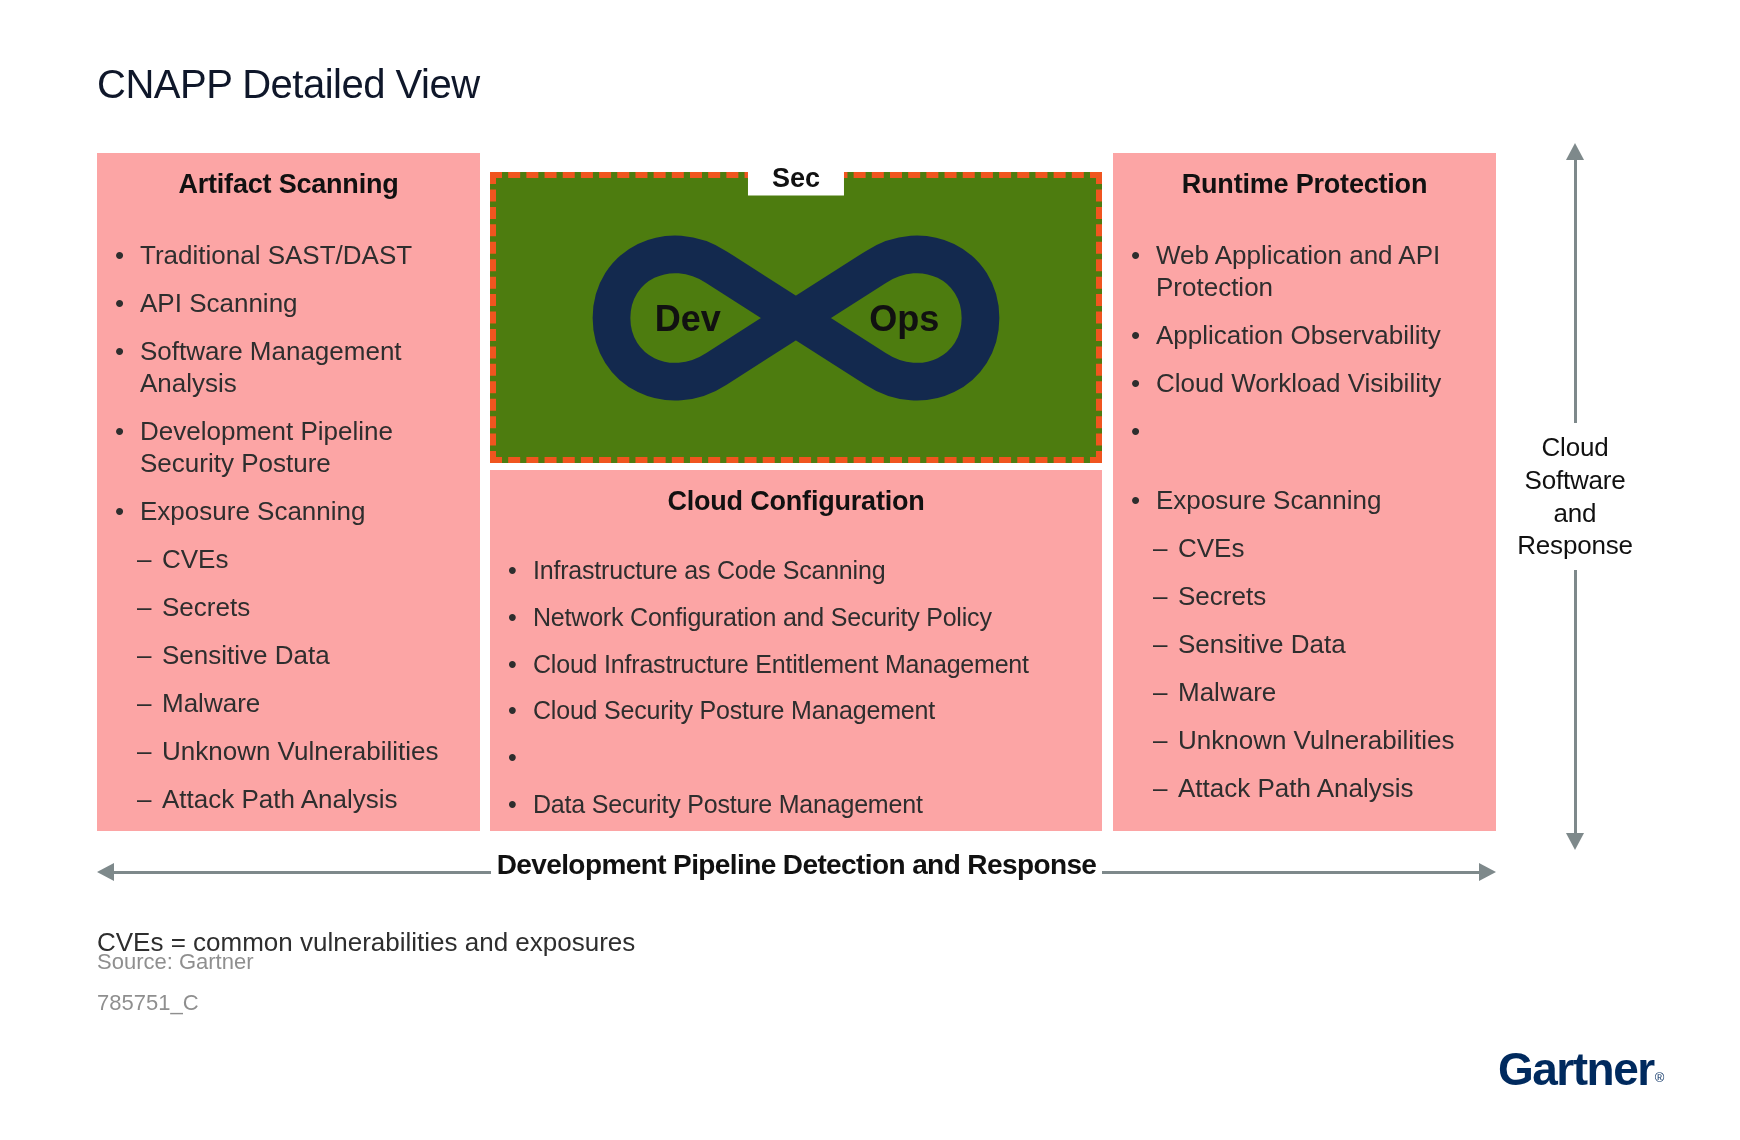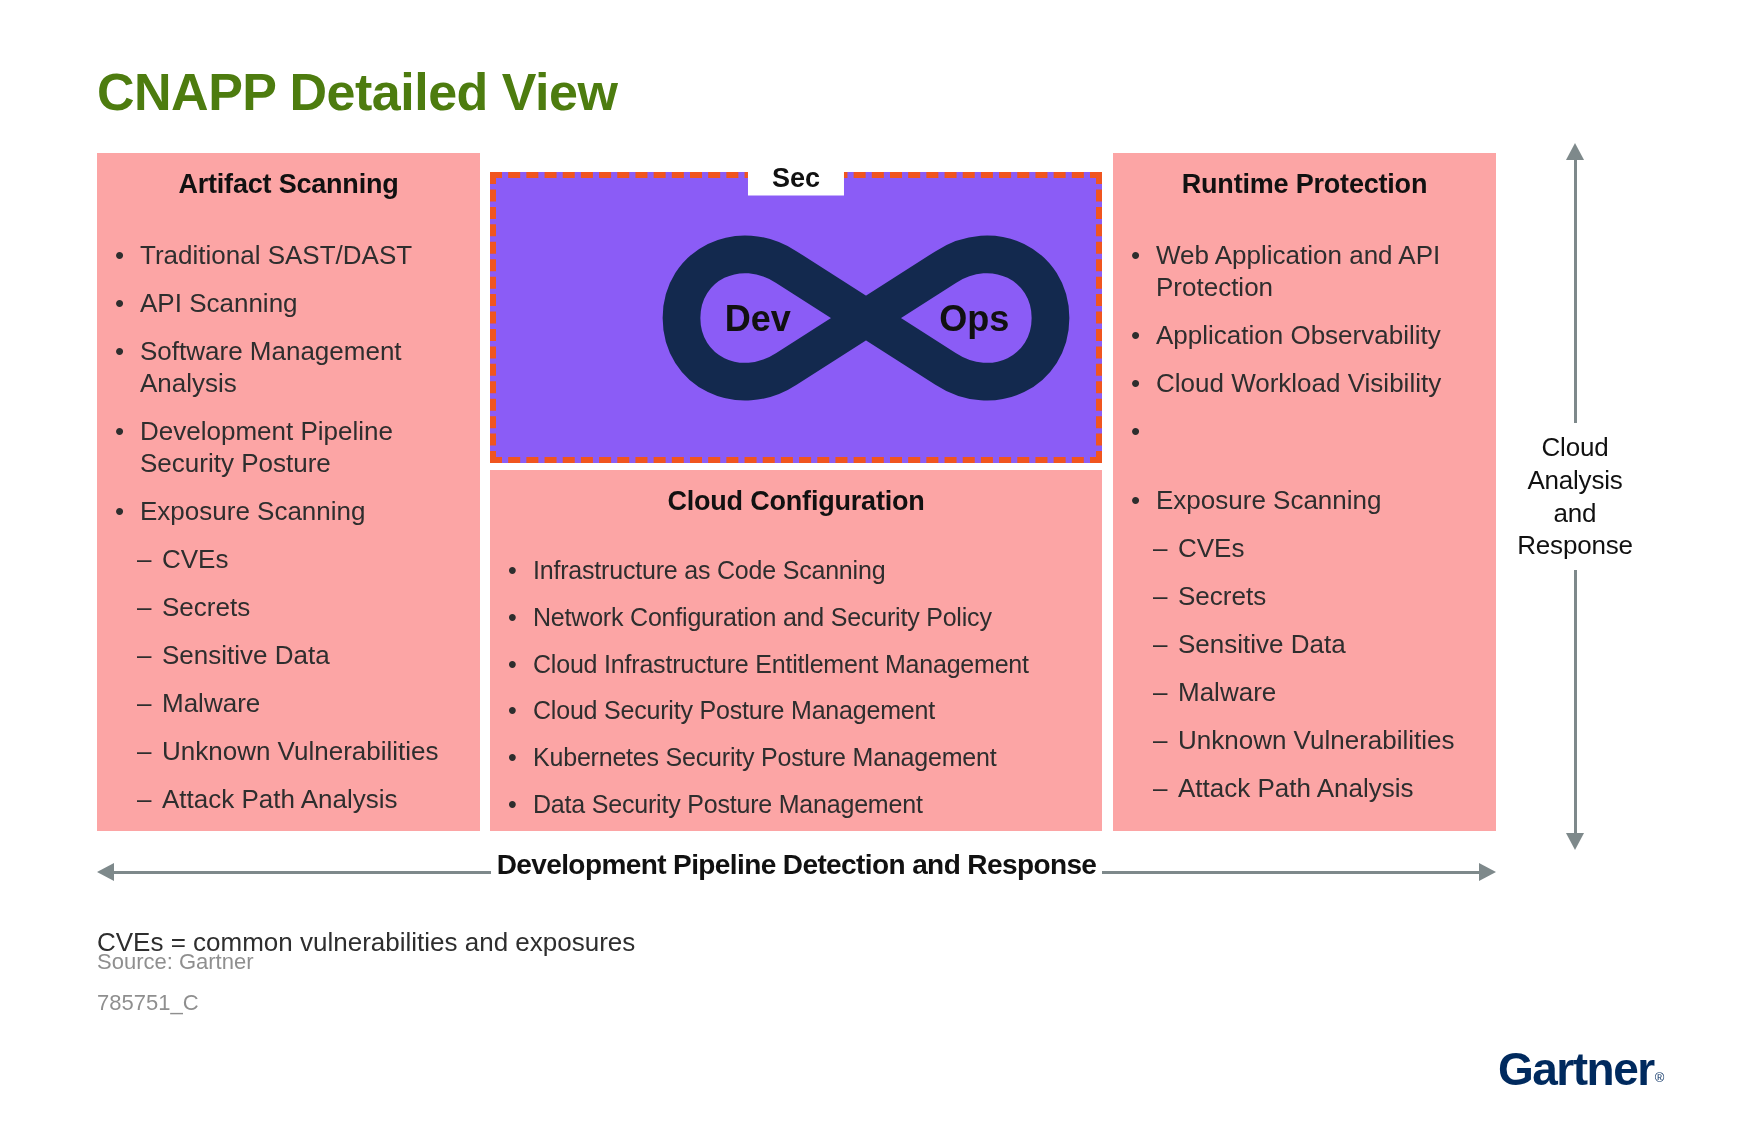--- a/index.html
+++ b/index.html
@@ -5,21 +5,21 @@
   html,body{margin:0;padding:0;}
   body{
     width:1740px;height:1140px;background:#ffffff;
     font-family:"Liberation Sans", sans-serif;
     position:relative;overflow:hidden;color:#111;
   }
   .abs{position:absolute;}
 
   
   .page-title{
-    left:97px;top:62px;font-size:52px;font-weight:700;letter-spacing:-0.5px;color:#4d7c0f;
+    left:97px;top:62px;font-size:40px;font-weight:400;letter-spacing:-0.5px;color:#0f172a;
   }
 
   
   .panel{position:absolute;background:#fca5a5;box-sizing:border-box;}
   .panel-left{left:97px;top:153px;width:383px;height:678px;}
   .panel-right{left:1113px;top:153px;width:383px;height:678px;}
   .panel-mid{left:490px;top:470px;width:612px;height:361px;}
   .panel-header{
     text-align:center;font-weight:800;font-size:27px;color:#111;padding-top:16px;letter-spacing:-0.2px;
   }
@@ -29,22 +29,22 @@
   .lvl1{margin-left:18px;}
   .lvl2{margin-left:40px;}
   .gap{margin-top:37px;}
   .panel-mid .li{font-size:25px;letter-spacing:-0.2px;margin-bottom:16px;}
   .panel-mid .list{margin-top:38px;}
   .li-text{padding-right:6px;}
 
   
   .devops-box{
     left:490px;top:172px;width:612px;height:291px;box-sizing:border-box;
-    border:6px dashed #F0551F;background:#8b5cf6;
-    display:flex;align-items:center;justify-content:flex-end;position:absolute;
+    border:6px dashed #F0551F;background:#4d7c0f;
+    display:flex;align-items:center;justify-content:center;position:absolute;
   }
   .sec-label{
     position:absolute;left:50%;top:0;transform:translate(-50%,-50%);
     background:#ffffff;padding:2px 24px;font-size:27px;font-weight:800;color:#111;
   }
   .loop-svg{display:block;}
 
   
   .v-assembly{
     left:1498px;top:143px;width:154px;height:707px;
@@ -157,21 +157,20 @@
       <div class="li lvl1">
         <span class="marker">•</span>
         <span class="li-text">Cloud Infrastructure Entitlement Management</span>
       </div>
       <div class="li lvl1">
         <span class="marker">•</span>
         <span class="li-text">Cloud Security Posture Management</span>
       </div>
       <div class="li lvl1">
         <span class="marker">•</span>
-        <span class="li-text">Kubernetes Security Posture Management</span>
       </div>
       <div class="li lvl1">
         <span class="marker">•</span>
         <span class="li-text">Data Security Posture Management</span>
       </div>
     </div>
 </div>
 
 <div class="panel panel-right">
   <div class="panel-header">Runtime Protection</div>
@@ -223,21 +222,21 @@
     </div>
 </div>
 
 <div class="v-assembly">
   <div class="v-arrow">
     <div class="tri-up"></div>
     <div class="v-line"></div>
   </div>
   <div class="v-label">
     <div>Cloud</div>
-    <div>Analysis</div>
+    <div>Software</div>
     <div>and</div>
     <div>Response</div>
   </div>
   <div class="v-arrow">
     <div class="v-line"></div>
     <div class="tri-down"></div>
   </div>
 </div>
 
 <div class="bottom-row">

